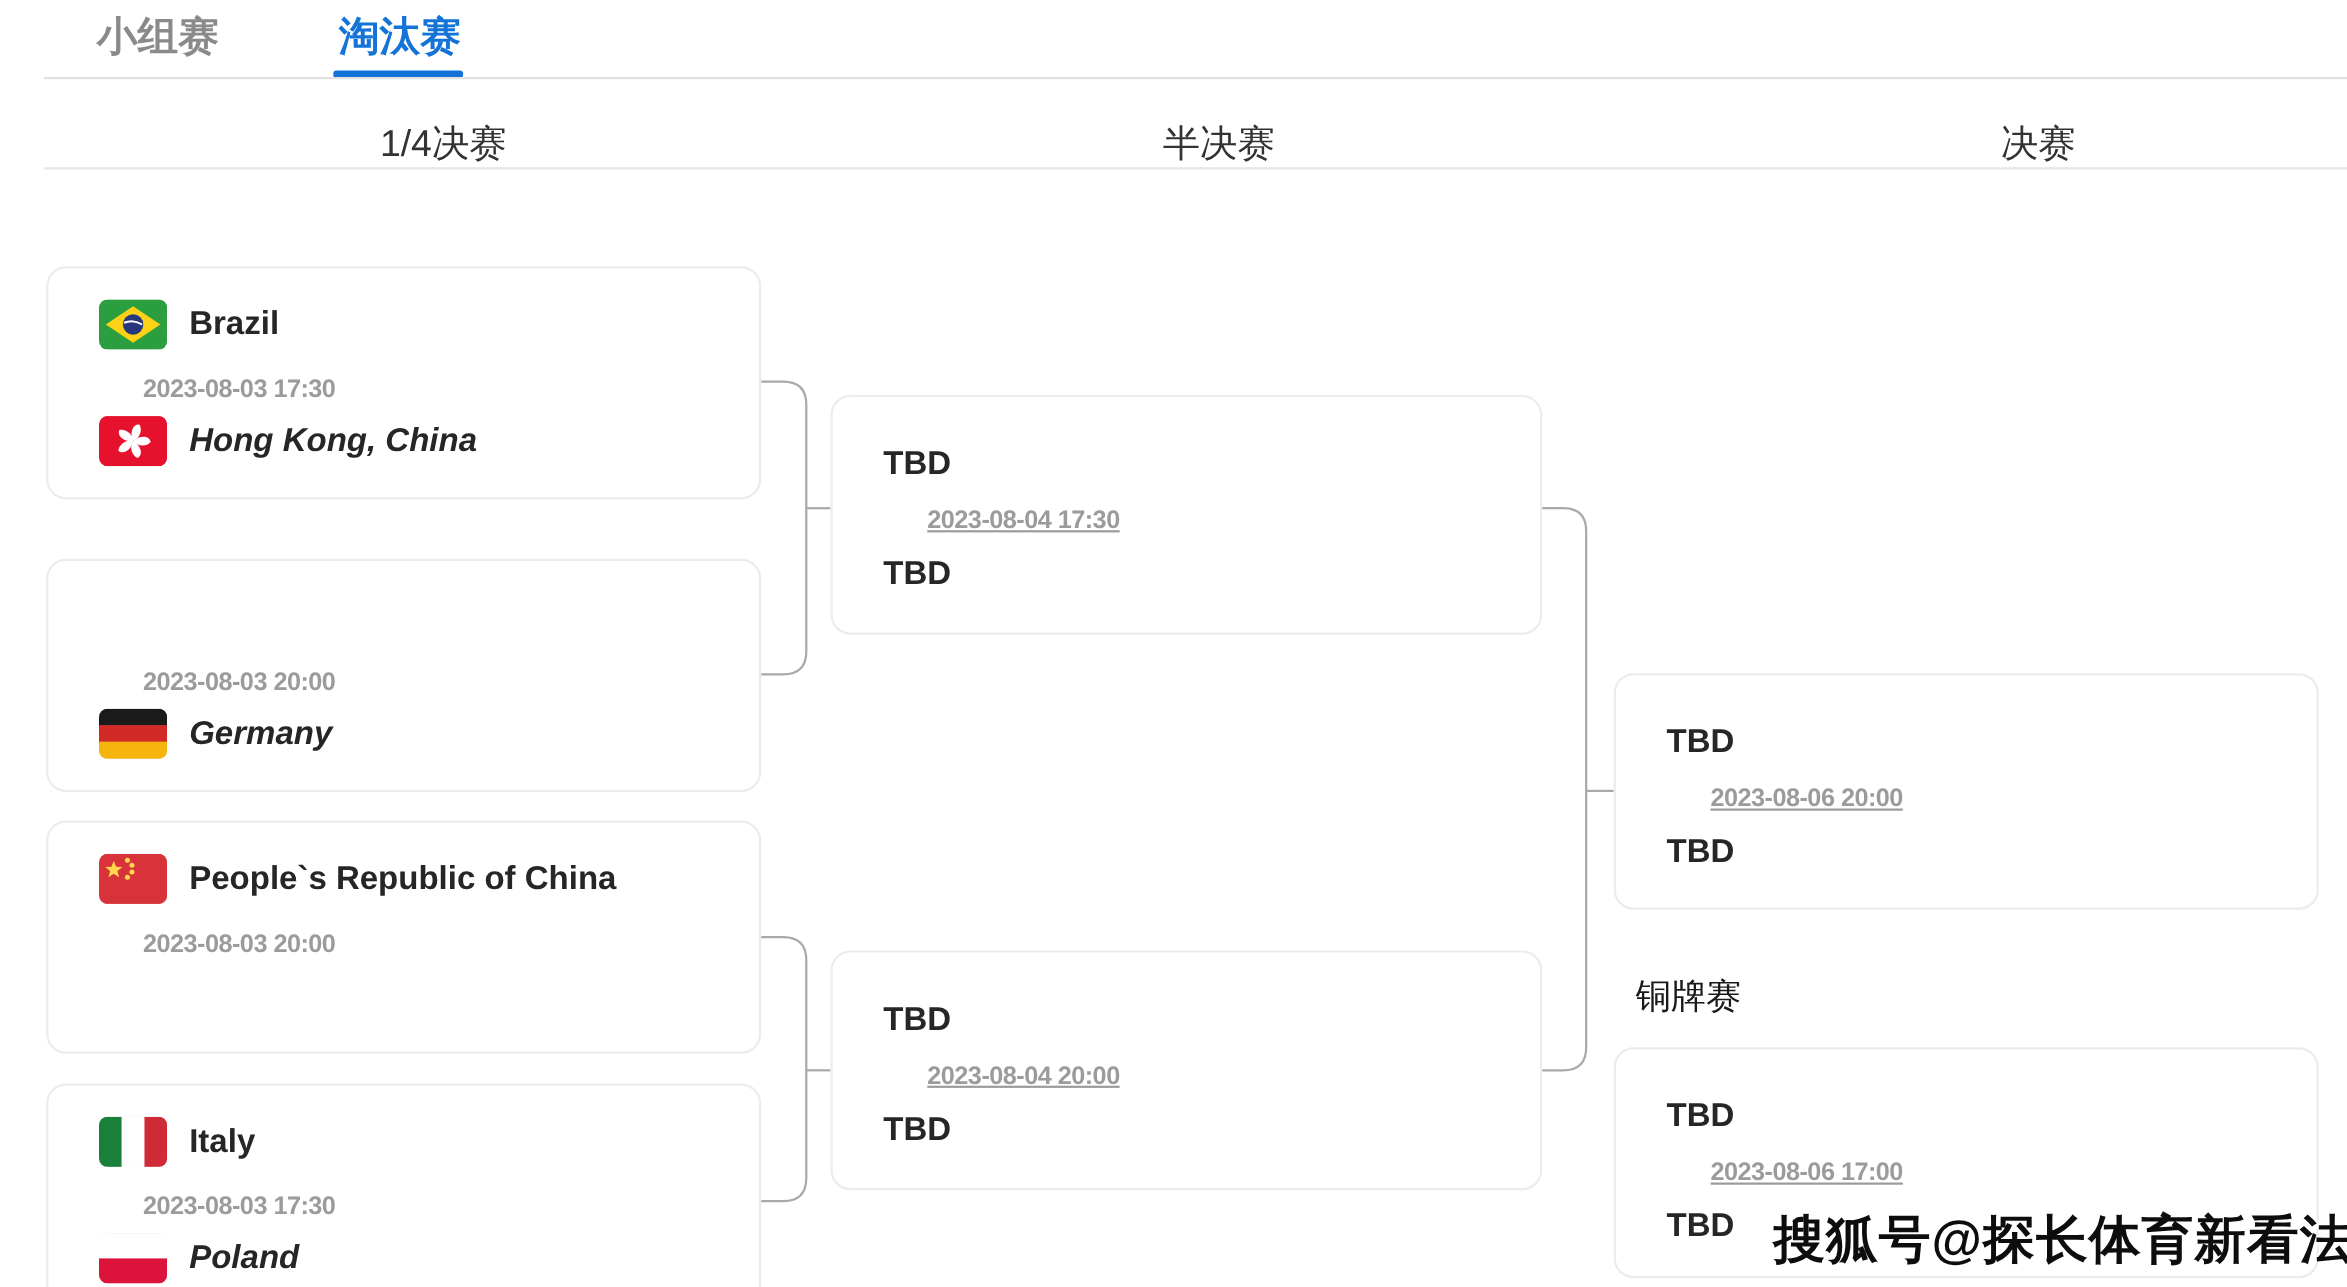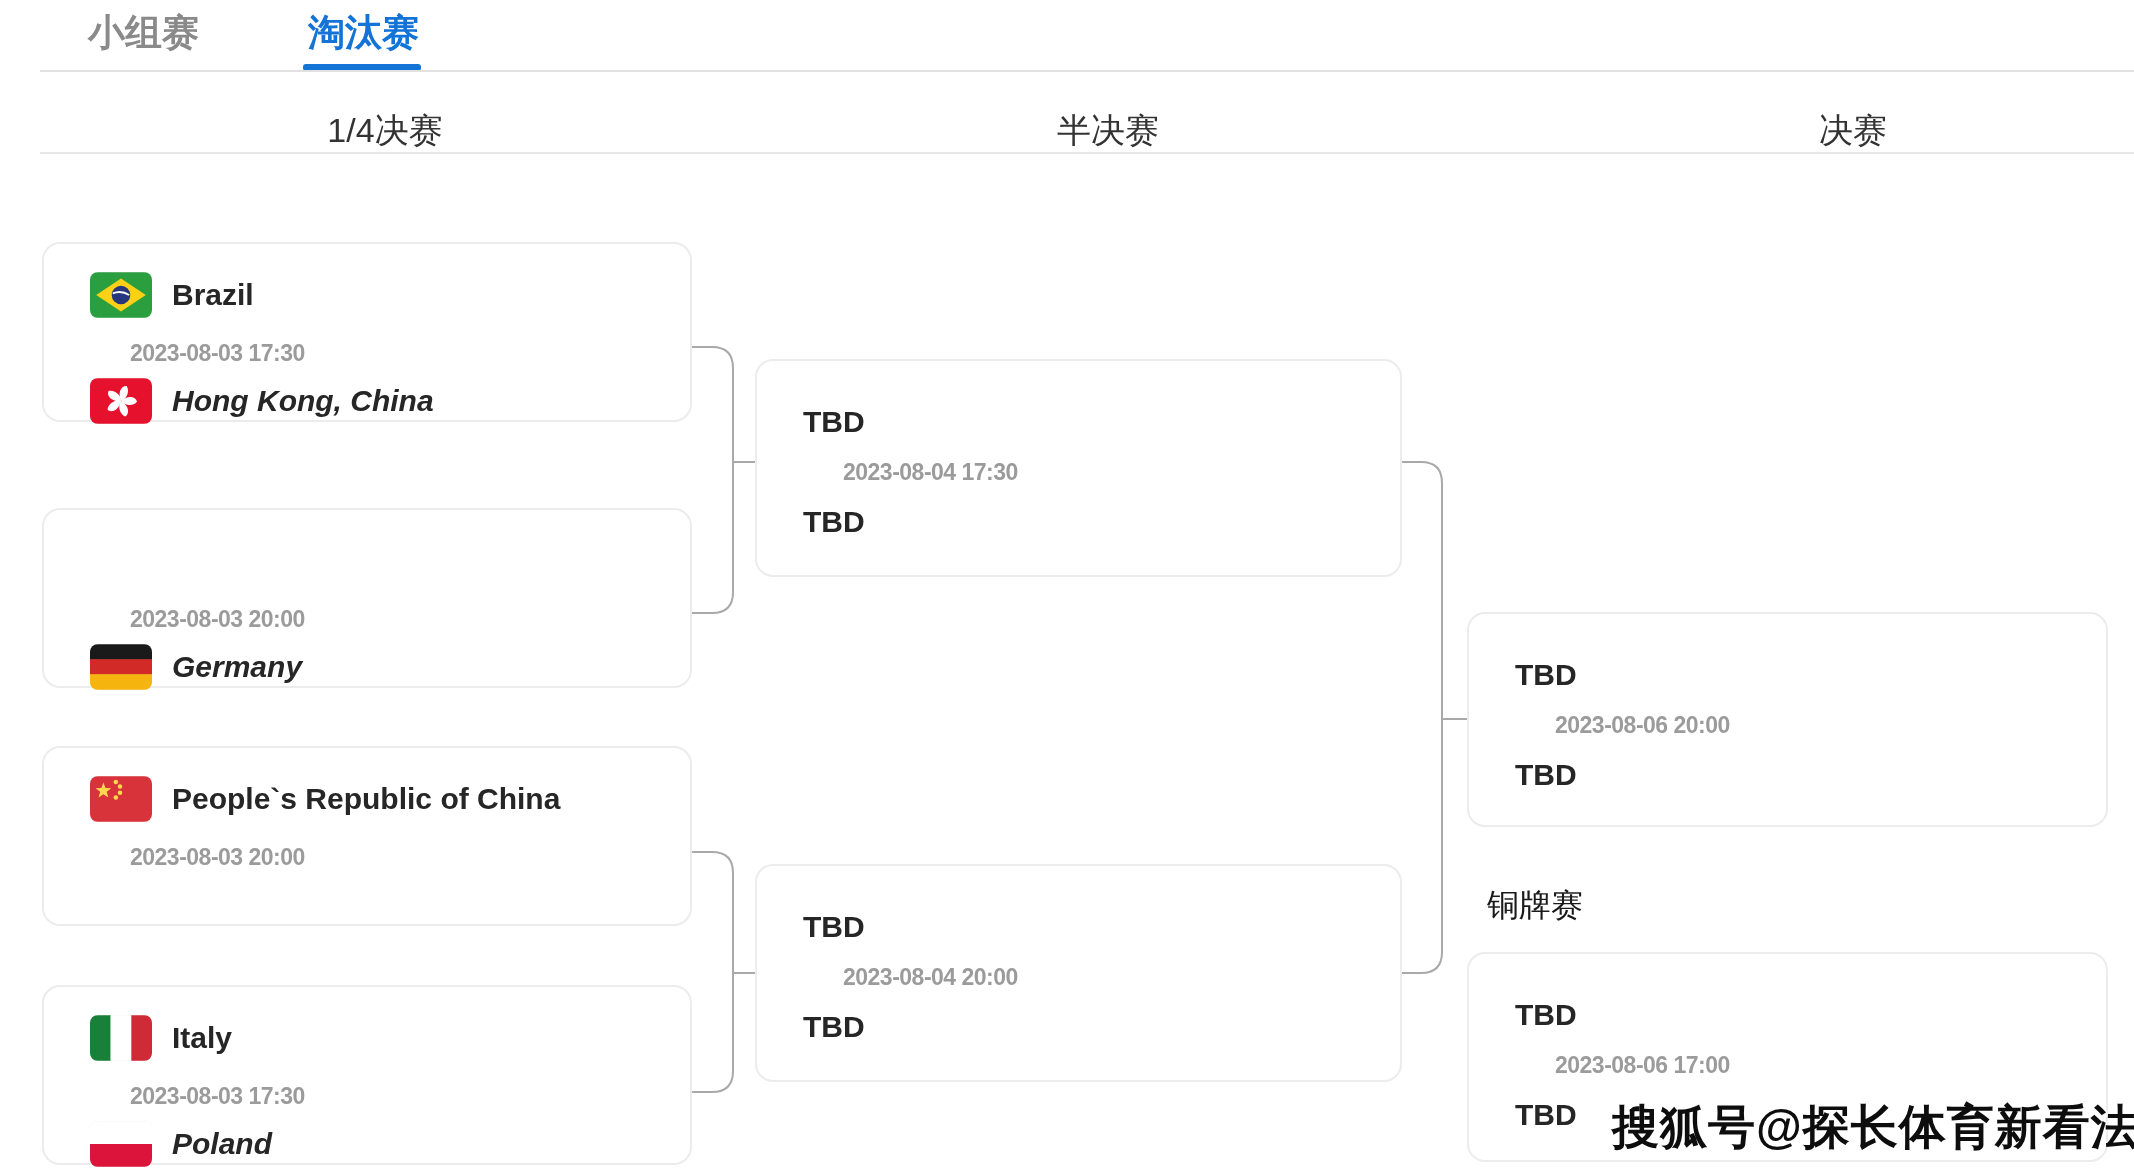--- a/index.html
+++ b/index.html
@@ -12,38 +12,38 @@
   
   .tab { position:absolute; top:8px; font-size:37px; font-weight:700; cursor:pointer; }
   .tab-group   { left:88px;  color:#8a8a8a; }
   .tab-knockout{ left:308px; color:#1373d6; }
   .tab-underline { position:absolute; left:303px; top:64px; width:118px; height:7px; border-radius:3px; background:#1373d6; }
   .divider { position:absolute; left:40px; right:0; height:2px; background:#e1e1e1; }
   .d1 { top:70px; }
   .d2 { top:152px; background:#e7e7e7; }
   
   .colh { position:absolute; top:108px; transform:translateX(-50%); font-size:34px; font-weight:500; color:#333; white-space:nowrap; }
-  .h1 { left:385px; } .h2 { left:1108px; } .h3 { left:1817px;margin-left:36px; }
+  .h1 { left:403px; } .h2 { left:1108px; } .h3 { left:1817px;margin-left:36px; }
   
   .connectors { position:absolute; left:0; top:0; width:2134px; height:1170px; pointer-events:none; }
   .connectors path { stroke:#a9a9a9; stroke-width:2; fill:none; }
   
   .card {
     position:absolute; background:#fff;
     border:2px solid #ececec; border-radius:18px;
   }
-  .qf  { left:42px;   width:650px; height:180px; }
+  .qf  { left:42px;   width:650px; height:212px; }
   .qf1 { top:242px; } .qf2 { top:508px; } .qf3 { top:746px; } .qf4 { top:985px; }
   .sf  { left:755px;  width:647px; height:218px; }
   .sf1 { top:359px; } .sf2 { top:864px; }
   .fin { left:1467px; width:641px; height:215px; top:612px; }
   .brz { left:1467px; width:641px; height:210px; top:952px; }
   .trow { position:absolute; left:46px; right:18px; height:46px; display:flex; align-items:center; gap:20px; }
   .qf .r1 { top:28px; }  .qf .mdate { top:96px; }  .qf .r2 { top:134px;font-style:italic; }
-  .tbd-card .r1 { top:38px; } .tbd-card .mdate { top:98px; } .tbd-card .r2 { top:138px; }
+  .tbd-card .r1 { top:38px; } .tbd-card .mdate { top:98px;text-decoration:underline; } .tbd-card .r2 { top:138px; }
   .tname { font-size:30px; font-weight:700; color:#262626; white-space:nowrap; }
   .mdate {
     position:absolute; left:46px; font-size:23px; font-weight:600;
     color:#9b9b9b; letter-spacing:-0.5px; white-space:nowrap;margin-left:40px;
   }
   .flag {
     flex:0 0 auto; width:62px; height:46px; border-radius:8px; overflow:hidden;
     box-shadow:inset 0 0 0 1px rgba(0,0,0,0.08); position:relative;
   }
   .flag svg { display:block; width:62px; height:46px; }

